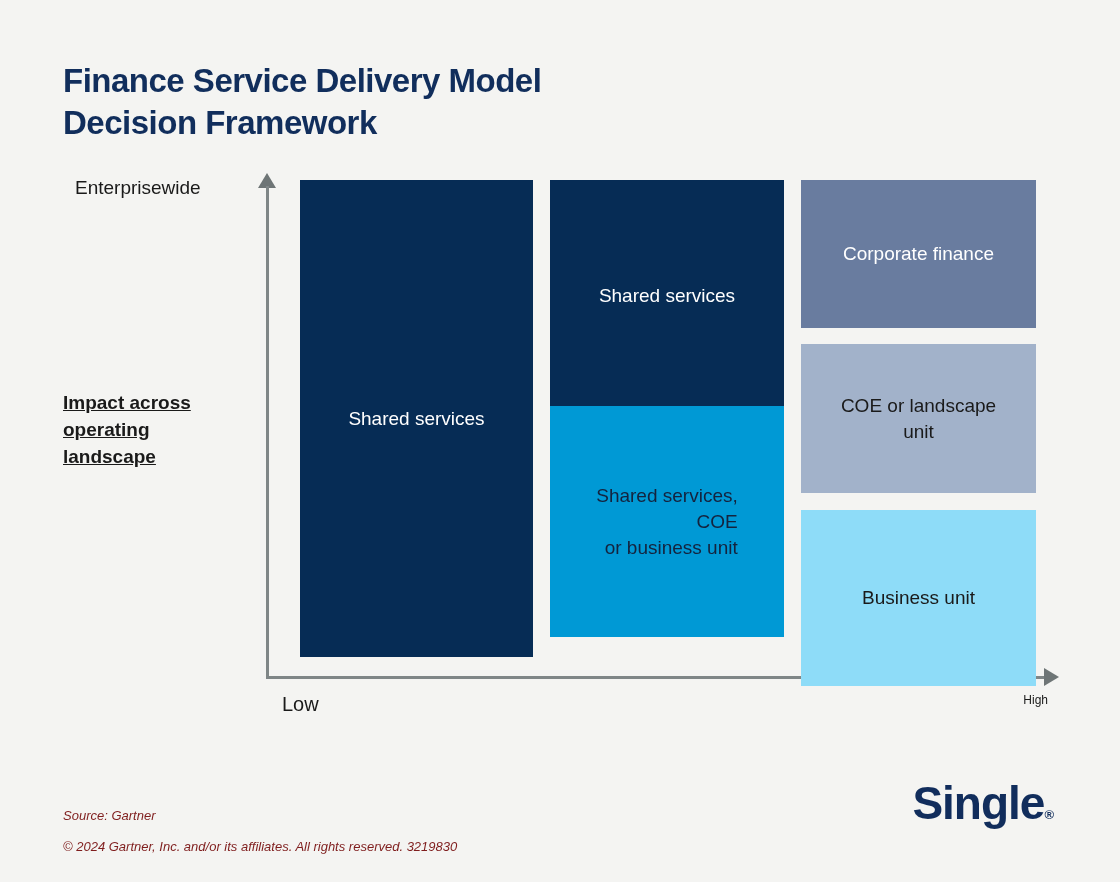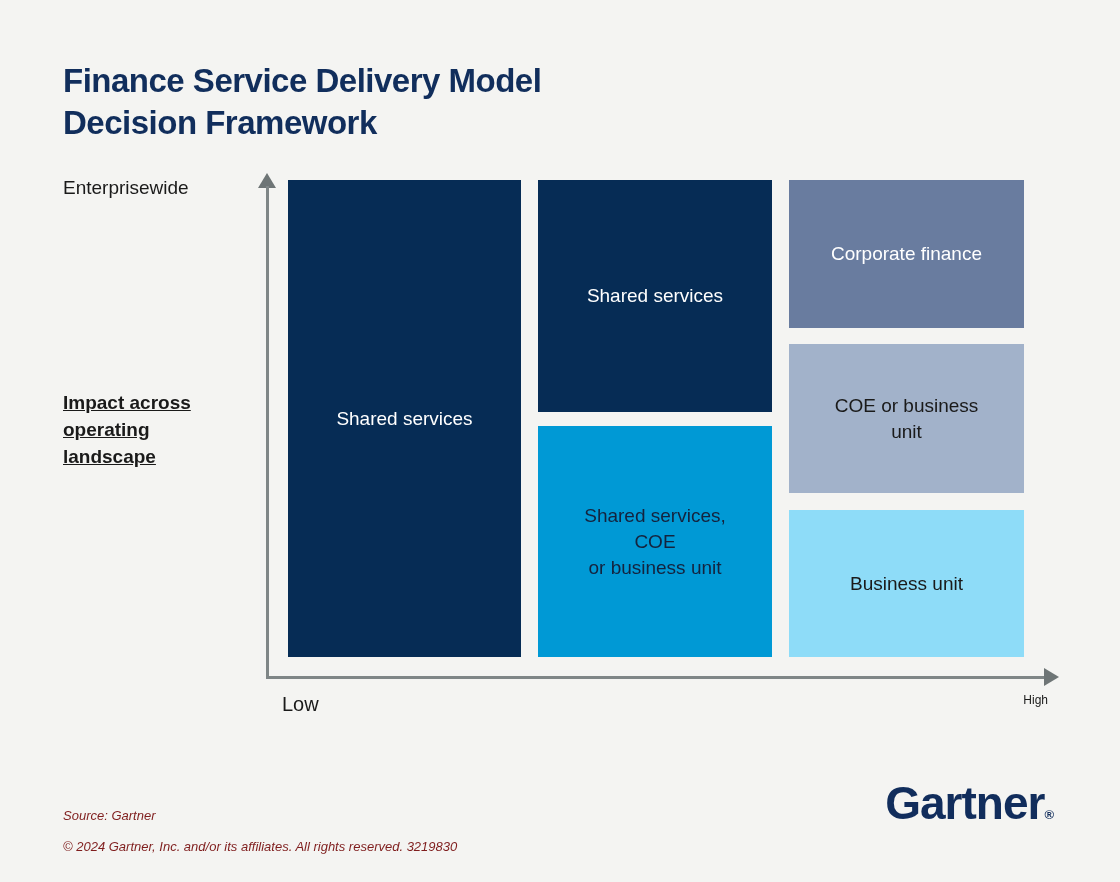--- a/index.html
+++ b/index.html
@@ -17,21 +17,21 @@
     left: 63px;
     top: 60px;
     font-size: 33px;
     line-height: 42px;
     font-weight: bold;
     letter-spacing: -0.5px;
     color: #112e5c;
     white-space: pre-line;
   }
   .axis-label { position: absolute; color: #1a1a1a; font-size: 19px; }
-  .y-top-label   { left: 63px; top: 177px; }
+  .y-top-label   { left: 75px; top: 177px; }
   .y-mid-label   { left: 63px; top: 389px; font-weight: bold; line-height: 27px; white-space: pre-line; text-decoration: underline; }
   .y-bottom-label{ left: 63px; top: 638px; line-height: 26px; white-space: pre-line; }
   .x-left-label  { left: 262px; top: 693px; font-size: 20px; margin-left: 20px; }
   .x-mid-label   { left: 450px; top: 694px; width: 410px; text-align: center; font-weight: bold; font-size: 20px; }
   .x-right-label { left: 940px; top: 693px; width: 108px; text-align: right; font-size: 12px; }
 
   
   .y-axis-line {
     position: absolute; left: 266px; top: 186px;
     width: 3px; height: 493px; background: #7f8687;
@@ -58,30 +58,31 @@
   
   .box {
     position: absolute;
     display: flex;
     align-items: center;
     justify-content: center;
     text-align: center;
     font-size: 19px;
     line-height: 26px;
     white-space: pre-line;
+    margin-left: 12px;
   }
   .box-col1       { left: 288px; width: 233px; }
   .box-col2       { left: 538px; width: 234px; }
   .box-col3       { left: 789px; width: 235px; }
   .box-1 { top: 180px; height: 477px; }
   .box-2 { top: 180px; height: 232px; }
-  .box-3 { top: 426px; height: 231px; }
+  .box-3 { top: 406px; height: 231px; text-align: right; }
   .box-4 { top: 180px; height: 148px; }
   .box-5 { top: 344px; height: 149px; }
-  .box-6 { top: 510px; height: 147px; }
+  .box-6 { top: 510px; height: 176px; }
 
   
   .footer-text {
     position: absolute; left: 63px; top: 792px;
     font-size: 13px; line-height: 15.5px; color: #7f1d1d;
     white-space: pre-line;
     font-style: italic;
   }
   .logo {
     position: absolute; right: 66px; top: 776px;
@@ -113,27 +114,27 @@
   <div class="box box-col1 box-1" style="background: rgb(6, 44, 85); color: rgb(255, 255, 255);">Shared services</div>
 
   <div class="box box-col2 box-2" style="background: rgb(6, 44, 85); color: rgb(255, 255, 255);">Shared services</div>
 
   <div class="box box-col2 box-3" style="background: rgb(0, 153, 213); color: rgb(20, 35, 62);">Shared services,
 COE
 or business unit</div>
 
   <div class="box box-col3 box-4" style="background: rgb(105, 124, 159); color: rgb(255, 255, 255);">Corporate finance</div>
 
-  <div class="box box-col3 box-5" style="background: rgb(162, 178, 202); color: rgb(26, 26, 26);">COE or business
+  <div class="box box-col3 box-5" style="background: rgb(162, 178, 202); color: rgb(26, 26, 26);">COE or landscape
 unit</div>
 
   <div class="box box-col3 box-6" style="background: rgb(142, 220, 248); color: rgb(26, 26, 26);">Business unit</div>
 
   <div class="footer-text">
     <span>Source: Gartner</span><br>
     <span>© 2024 Gartner, Inc. and/or its affiliates. All rights reserved. 3219830</span>
   </div>
 
   <div class="logo">
-    <span>Gartner</span><span class="reg">®</span>
+    <span>Single</span><span class="reg">®</span>
   </div>
 
 </div>
 
 </body></html>

